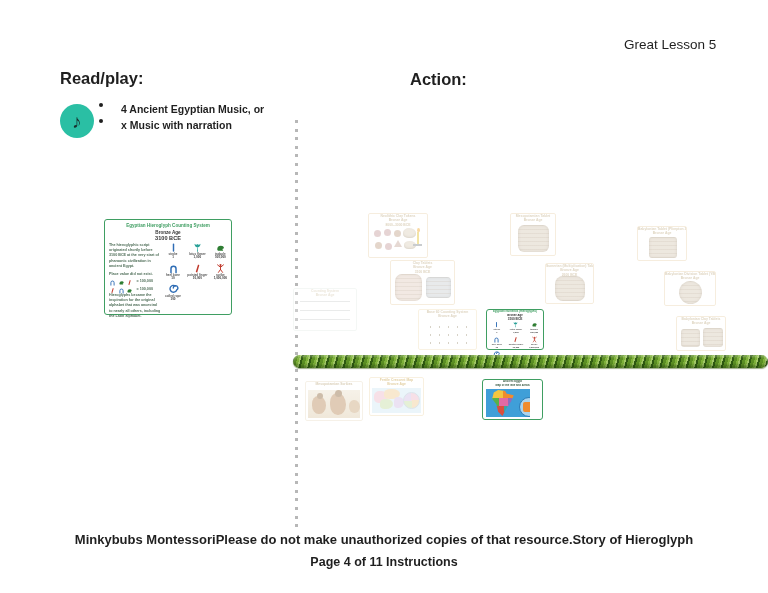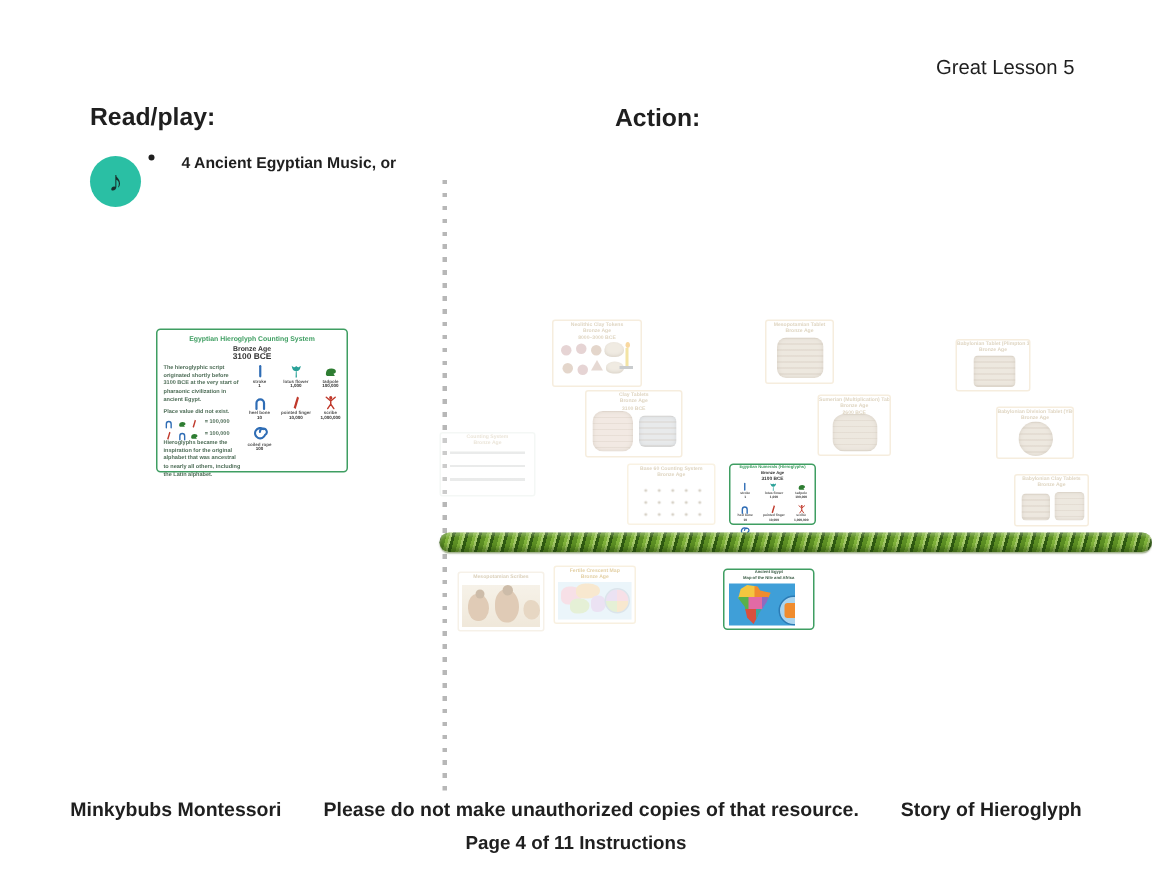--- a/index.html
+++ b/index.html
@@ -112,40 +112,44 @@
   #card-africamap .tiny-title{color:#3b5c46;}
   .africa-sea{position:absolute;left:3px;top:9px;width:44px;height:28px;background:#3f9fd8;overflow:hidden;}
   .africa-shape{position:absolute;left:4px;top:1px;width:27px;height:26px;overflow:hidden;
       clip-path:polygon(30% 0,56% 4%,62% 14%,88% 20%,78% 44%,60% 72%,46% 100%,30% 84%,24% 56%,8% 34%,14% 10%);}
   .africa-shape div{position:absolute;}
   .inset-circle{position:absolute;right:-9px;top:8px;width:18px;height:18px;border-radius:50%;
       background:#aad4ee;border:1px solid #2b7bb5;overflow:hidden;}
   .inset-egypt{position:absolute;left:3px;top:4px;width:11px;height:10px;background:#f08c2e;border-radius:2px 3px 2px 2px;}
 
   
-  .footer-line1{position:absolute;left:0;right:0;top:532px;display:flex;justify-content:center;gap:28px;
+  .footer-line1{position:absolute;left:0;right:0;top:532px;display:flex;justify-content:center;
                 font-size:13px;font-weight:600;color:#1f1f1f;}
   .footer-line2{position:absolute;left:0;right:0;top:555px;text-align:center;font-size:12.5px;font-weight:600;color:#1f1f1f;}
 </style>
 </head>
 <body>
 
 <div id="page">
 
   <div class="lesson-badge">Great Lesson 5</div>
   <div class="col-head" id="read-play-head">Read/play:</div>
   <div class="col-head" id="action-head">Action:</div>
 
   <div class="music-circle" id="music-circle" style="background: rgb(42, 191, 164);">
       <span>♪</span>
     </div>
   <div class="bullet-list">
     <div class="bullet-line">
       <span class="bullet-dot"></span>
       <span>4 Ancient Egyptian Music, or</span>
+    </div>
+    <div class="bullet-line">
+      <span class="bullet-dot"></span>
+      <span>x Music with narration</span>
     </div>
   </div>
 
   <div class="card" id="hiero-card">
     <div class="h-title">Egyptian Hieroglyph Counting System</div>
     <div class="h-sub">Bronze Age</div>
     <div class="h-date">3100 BCE</div>
     <div class="h-text" id="h-para1">The hieroglyphic script originated shortly before 3100 BCE at the very start of pharaonic civilization in ancient Egypt.</div>
     <div class="h-text" id="h-pvhead">Place value did not exist.</div>
     <div class="h-text" id="h-pvrows">

